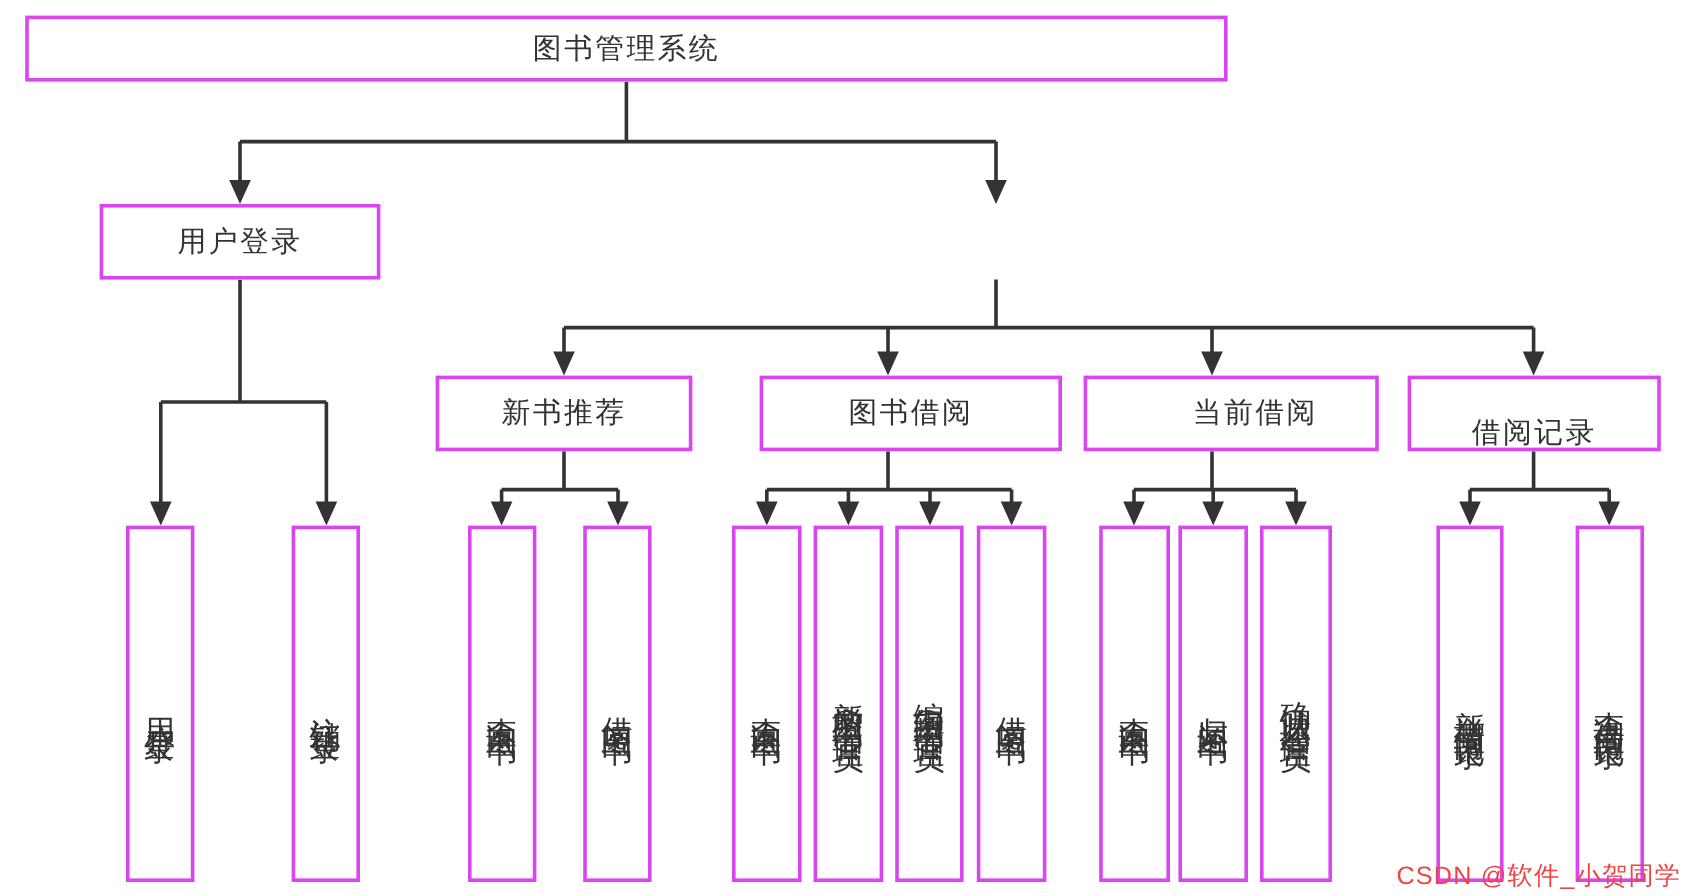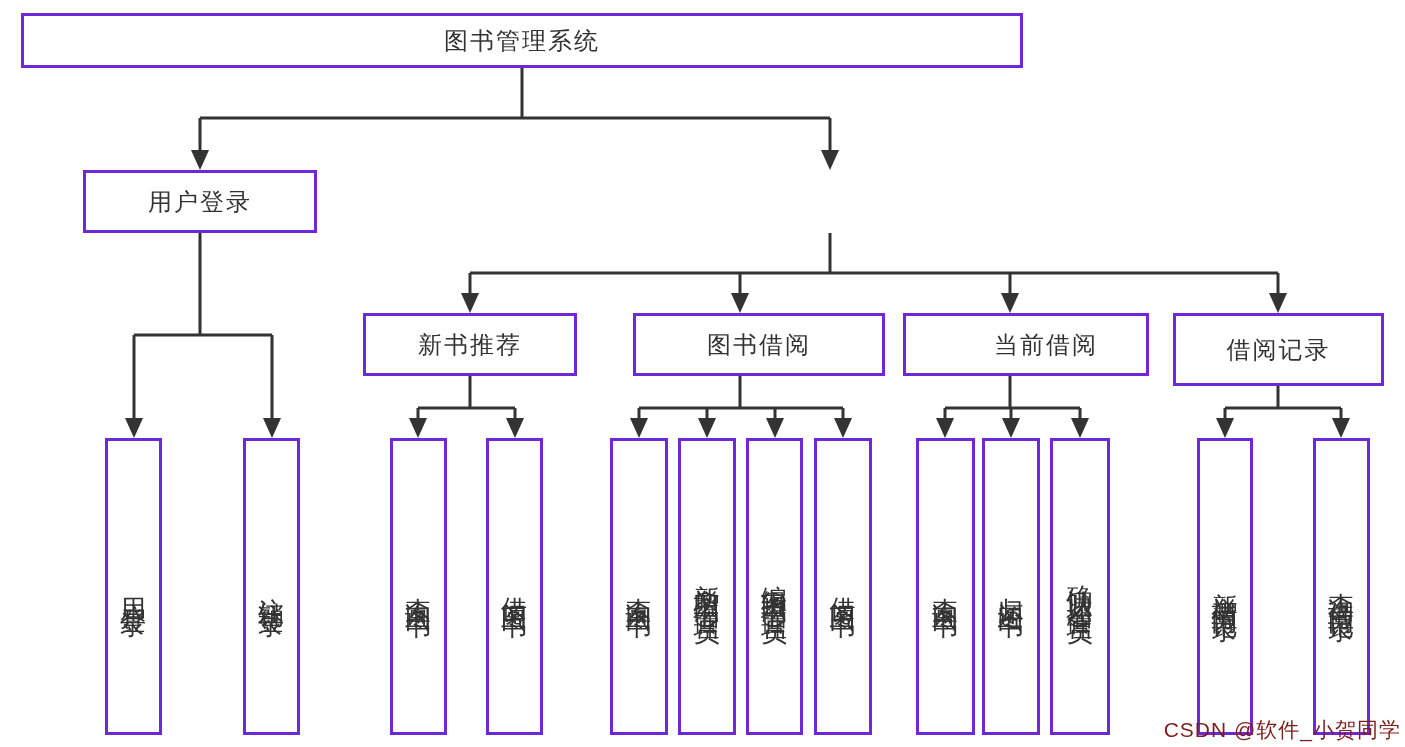--- a/index.html
+++ b/index.html
@@ -16,21 +16,21 @@
     overflow: hidden;
   }
   #wires {
     position: absolute;
     left: 0; top: 0;
     pointer-events: none;
   }
   .node {
     position: absolute;
     box-sizing: border-box;
-    border: 3px solid #6d28d9;
+    border: 3px solid #d946ef;
     background: #ffffff;
     display: flex;
     align-items: center;
     justify-content: center;
     color: #333333;
   }
   .h-node span {
     font-size: 24px;
     letter-spacing: 2px;
     line-height: 1;
@@ -43,21 +43,21 @@
     letter-spacing: 5px;
     line-height: 1;
     white-space: nowrap;
   }
   .watermark {
     position: absolute;
     right: 4px;
     top: 716px;
     font-size: 21px;
     letter-spacing: 1px;
-    color: #7f1d1d;
+    color: #ef4444;
     z-index: 5;
     white-space: nowrap;
   }
 </style>
 </head>
 <body>
 
 <div id="stage">
 
   <svg id="wires" width="1405" height="747" viewBox="0 0 1405 747">
@@ -90,21 +90,21 @@
 
   <div class="node h-node" style="left:363px; top:313px; width:214px; height:63px;">
     <span>新书推荐</span>
   </div>
   <div class="node h-node" style="left:633px; top:313px; width:252px; height:63px;">
     <span>图书借阅</span>
   </div>
   <div class="node h-node" style="left:903px; top:313px; width:246px; height:63px;padding-left:40px;">
     <span>当前借阅</span>
   </div>
-  <div class="node h-node" style="left:1173px; top:313px; width:211px; height:73px;">
+  <div class="node h-node" style="left:1173px; top:313px; width:211px; height:63px;align-items:flex-end;">
     <span>借阅记录</span>
   </div>
 
   <div class="node leaf" style="left:105px; top:438px; width:57px; height:297px;">
     <span>用户登录</span>
   </div>
   <div class="node leaf" style="left:243px; top:438px; width:57px; height:297px;">
     <span>注销登录</span>
   </div>
 

